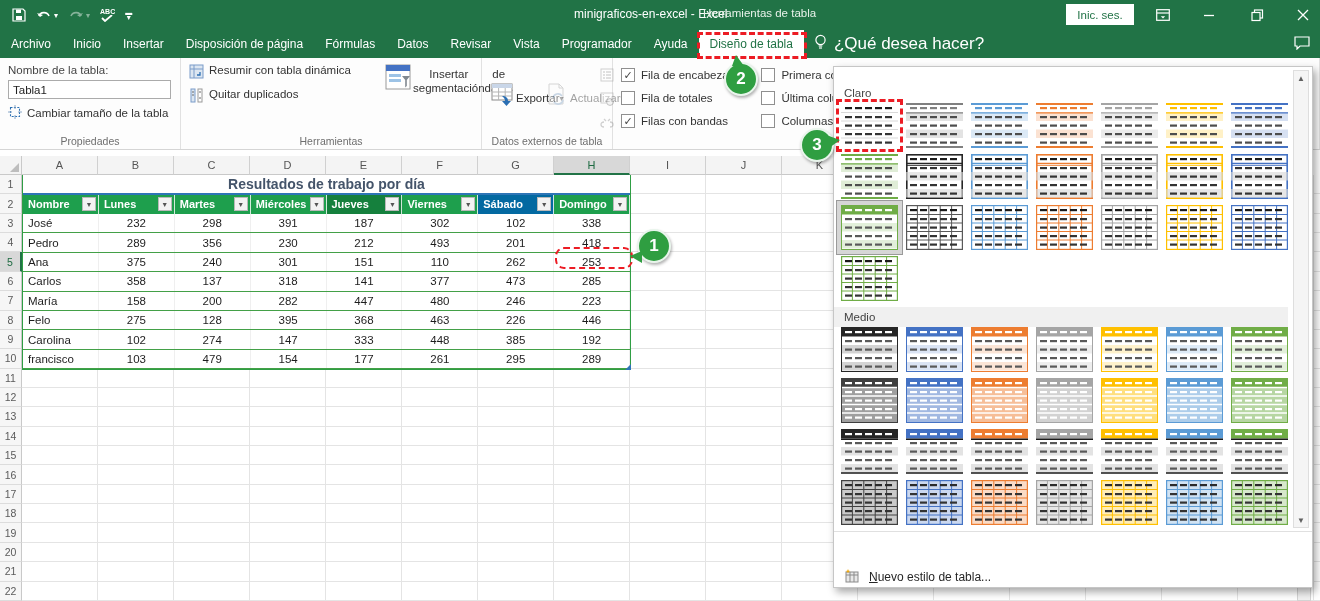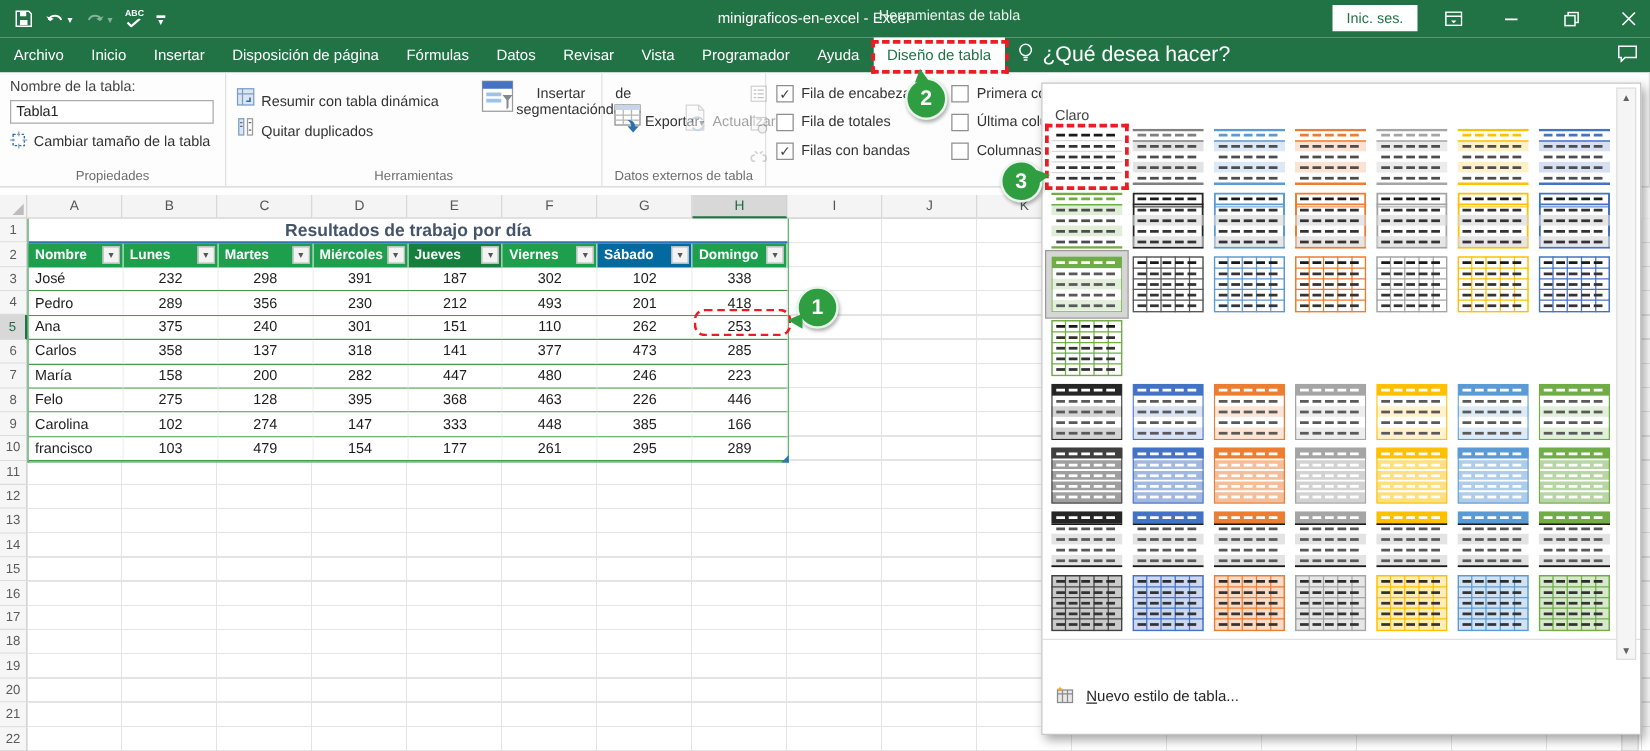--- a/index.html
+++ b/index.html
@@ -27,21 +27,21 @@
 
   
   #ribbon { position:absolute; left:0; top:58px; width:1320px; height:92px; background:#fdfdfd; border-bottom:1px solid #d5d5d5; display:flex; }
   .rgroup { position:relative; height:100%; border-right:1px solid #e1e1e1; padding:6px 8px 16px 8px; }
   .grouplabel { position:absolute; bottom:2px; left:0; right:0; text-align:center; font-size:10.5px; color:#6e6e6e; white-space:nowrap; overflow:hidden; }
   #grp-props { width:181px; }
   .small-label { font-size:11.5px; color:#444; }
   #tablename-input { margin-top:4px; width:163px; height:19px; border:1px solid #ababab; background:#fff; font-size:11.5px; color:#222; padding:0 4px; font-family:inherit; }
   .icon-text-btn { display:flex; align-items:center; gap:5px; margin-top:6px; font-size:11.5px; color:#333; white-space:nowrap; }
   #grp-tools { width:301px; }
-  .stack-btn { display:flex; align-items:flex-end; gap:5px; font-size:11.5px; color:#333; height:24px; white-space:nowrap; }
+  .stack-btn { display:flex; align-items:flex-start; gap:5px; font-size:11.5px; color:#333; height:24px; white-space:nowrap; }
   .bigbtn { display:flex; flex-direction:row; align-items:center; justify-content:flex-start; font-size:11.5px; color:#333; text-align:center; line-height:1.2; }
   #slicer-btn { position:absolute; right:6px; top:6px; width:92px; }
   #grp-ext { width:131px; display:flex; gap:4px; }
   .dropcaret { font-size:8px; color:#666; }
   .mini-col { display:flex; flex-direction:column; gap:6px; padding-top:4px; }
   #grp-opts { flex:1; display:flex; gap:20px; }
   .cbcol { display:flex; flex-direction:column; gap:9px; padding-top:4px; }
   .cbrow { display:flex; align-items:center; gap:6px; font-size:11.5px; color:#333; white-space:nowrap; }
   .cbox { width:14px; height:14px; border:1px solid #8f8f8f; background:#fff; display:flex; align-items:center; justify-content:center; font-size:11px; color:#444; flex:0 0 auto; }
 
@@ -461,21 +461,21 @@
           <div class="td">446</div>
         </div>
         <div class="trow">
           <div class="td namecell">Carolina</div>
           <div class="td">102</div>
           <div class="td">274</div>
           <div class="td">147</div>
           <div class="td">333</div>
           <div class="td">448</div>
           <div class="td">385</div>
-          <div class="td">166</div>
+          <div class="td">192</div>
         </div>
         <div class="trow">
           <div class="td namecell">francisco</div>
           <div class="td">103</div>
           <div class="td">479</div>
           <div class="td">154</div>
           <div class="td">177</div>
           <div class="td">261</div>
           <div class="td">295</div>
           <div class="td">289</div>
@@ -1226,20 +1226,21 @@
               <rect x="24" y="30" width="7" height="2.2" fill="#333"></rect>
               <rect x="34" y="30" width="7" height="2.2" fill="#333"></rect>
               <rect x="44" y="30" width="7" height="2.2" fill="#333"></rect>
               <rect x="4" y="38.5" width="7" height="2.2" fill="#333"></rect>
               <rect x="14" y="38.5" width="7" height="2.2" fill="#333"></rect>
               <rect x="24" y="38.5" width="7" height="2.2" fill="#333"></rect>
               <rect x="34" y="38.5" width="7" height="2.2" fill="#333"></rect>
               <rect x="44" y="38.5" width="7" height="2.2" fill="#333"></rect>
             </svg></div>
         </div>
+        <div class="gsection-label banded">Medio</div>
         <div class="grow">
           <div class="thumb"><svg width="57" height="45" viewBox="0 0 57 45">
               <rect x="0.5" y="0.5" width="56" height="44" fill="#fff" stroke="#262626"></rect>
               <rect x="0.5" y="0.5" width="56" height="9" fill="#262626"></rect>
               <rect x="0" y="18" width="57" height="8.5" fill="#262626" fill-opacity="0.2"></rect>
               <rect x="0" y="35" width="57" height="8.5" fill="#262626" fill-opacity="0.2"></rect>
               <rect x="4" y="4" width="7" height="2.2" fill="#fff"></rect>
               <rect x="14" y="4" width="7" height="2.2" fill="#fff"></rect>
               <rect x="24" y="4" width="7" height="2.2" fill="#fff"></rect>
               <rect x="34" y="4" width="7" height="2.2" fill="#fff"></rect>

